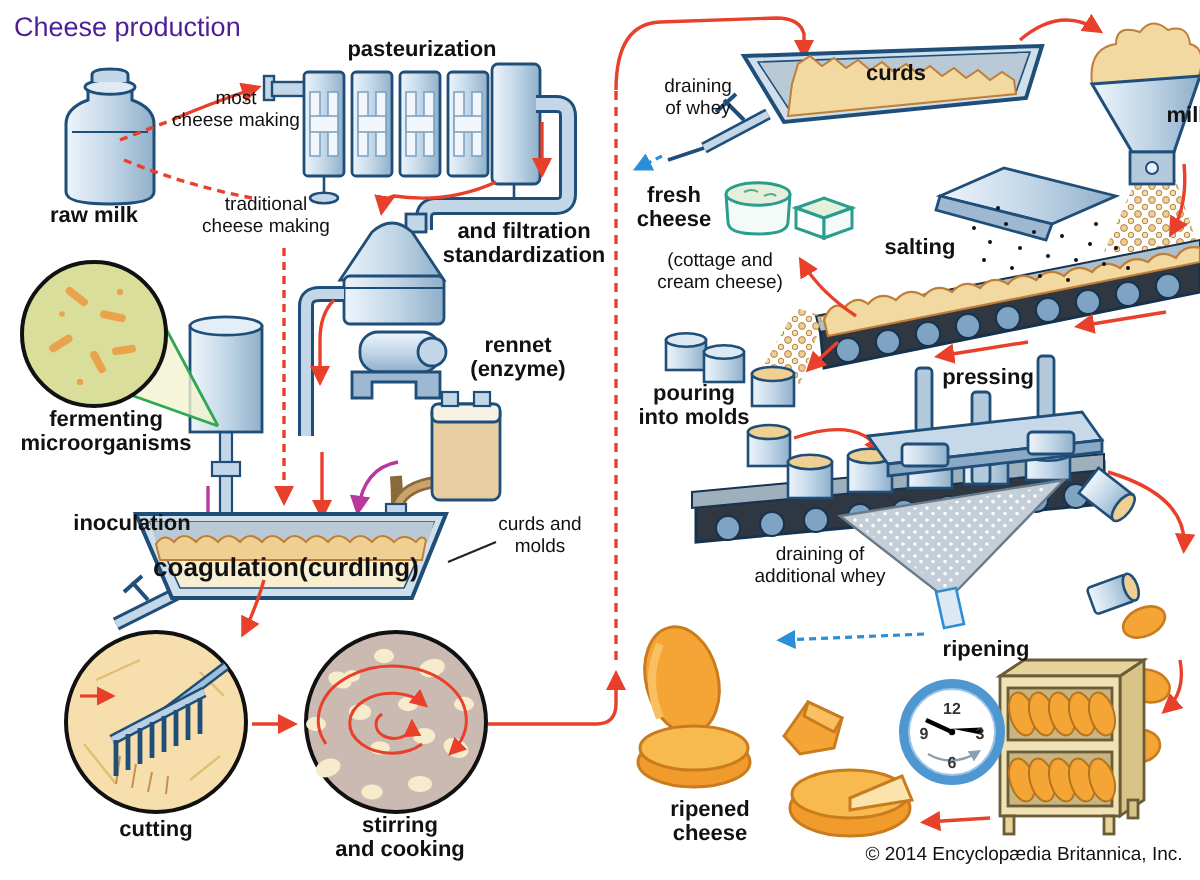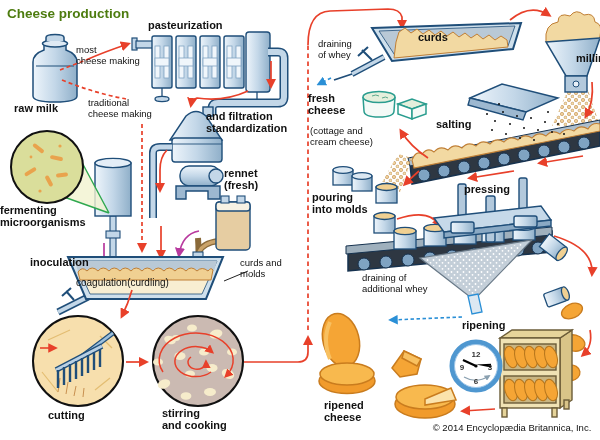--- a/index.html
+++ b/index.html
@@ -1,23 +1,23 @@
 <!DOCTYPE html>
 <html><head>
 <meta charset="utf-8">
 <style>
   html,body{margin:0;padding:0;background:#fff}
   .stage{position:relative;width:600px;height:440px;background:#fff;
          font-family:"Liberation Sans",sans-serif;overflow:hidden}
   .stage svg{position:absolute;left:0;top:0}
-  .lbl{position:absolute;text-align:left;color:#111;line-height:1.12;white-space:nowrap}
+  .lbl{position:absolute;text-align:center;color:#111;line-height:1.12;white-space:nowrap}
   .b{font-weight:bold;font-size:11px}
-  .bs{font-weight:normal;font-size:10px}
+  .bs{font-weight:bold;font-size:13px}
   .s{font-size:9.5px}
-  .title{position:absolute;font-weight:bold;font-size:13.5px;color:#4d7c0f}
+  .title{position:absolute;font-weight:normal;font-size:13.5px;color:#4c1d95}
   .copy{position:absolute;font-size:9.5px;color:#111;text-align:center}
   svg text{font-family:"Liberation Sans",sans-serif}
 </style>
 </head>
 <body>
 
 <div class="stage">
 
 <svg width="600" height="440" viewBox="0 0 600 440">
 <defs>
@@ -465,21 +465,21 @@
 <div class="lbl s" style="left:88px;top:98px;width:90px">
   <div>traditional</div>
   <div>cheese making</div>
 </div>
 <div class="lbl b" style="left:206px;top:110px;width:112px">
   <div>and filtration</div>
   <div>standardization</div>
 </div>
 <div class="lbl b" style="left:224px;top:167px;width:70px">
   <div>rennet</div>
-  <div>(fresh)</div>
+  <div>(enzyme)</div>
 </div>
 <div class="lbl b" style="left:0px;top:204px;width:106px">
   <div>fermenting</div>
   <div>microorganisms</div>
 </div>
 <div class="lbl b" style="left:30px;top:256px;width:72px">
   <div>inoculation</div>
 </div>
 <div class="lbl bs" style="left:76px;top:277px;width:134px">
   <div>coagulation(curdling)</div>

